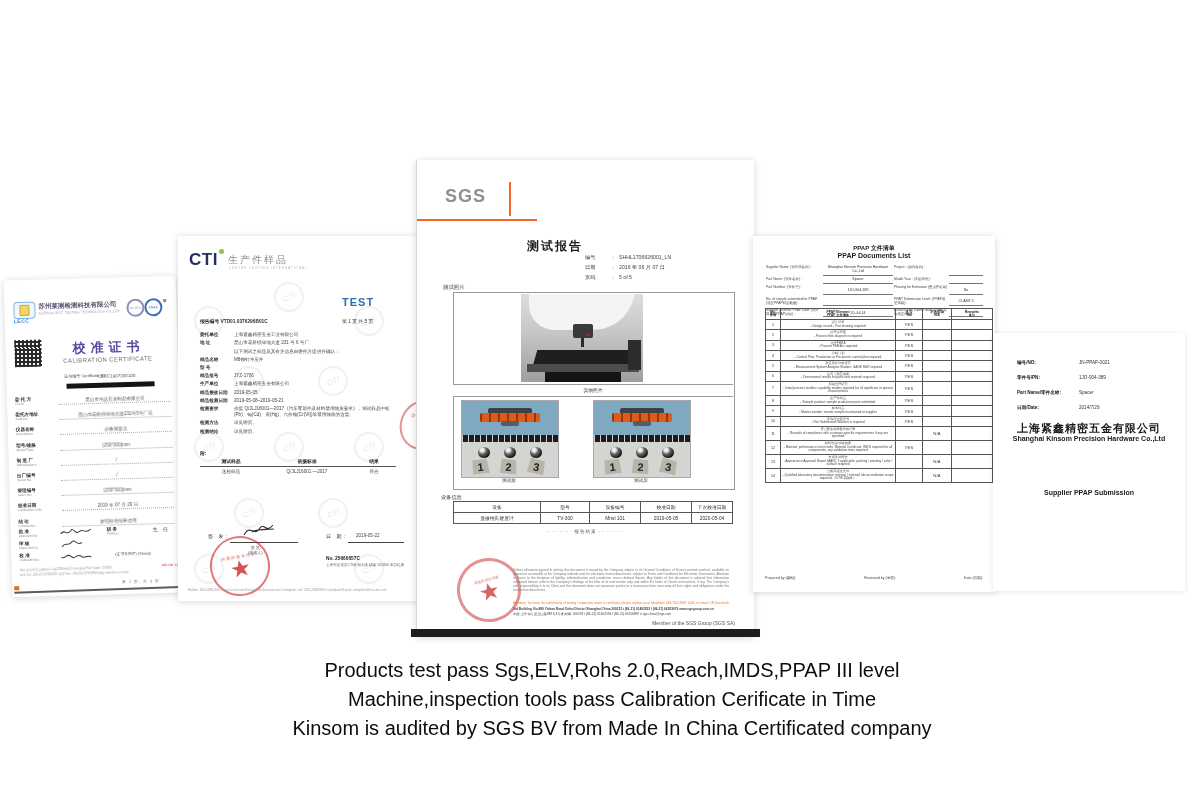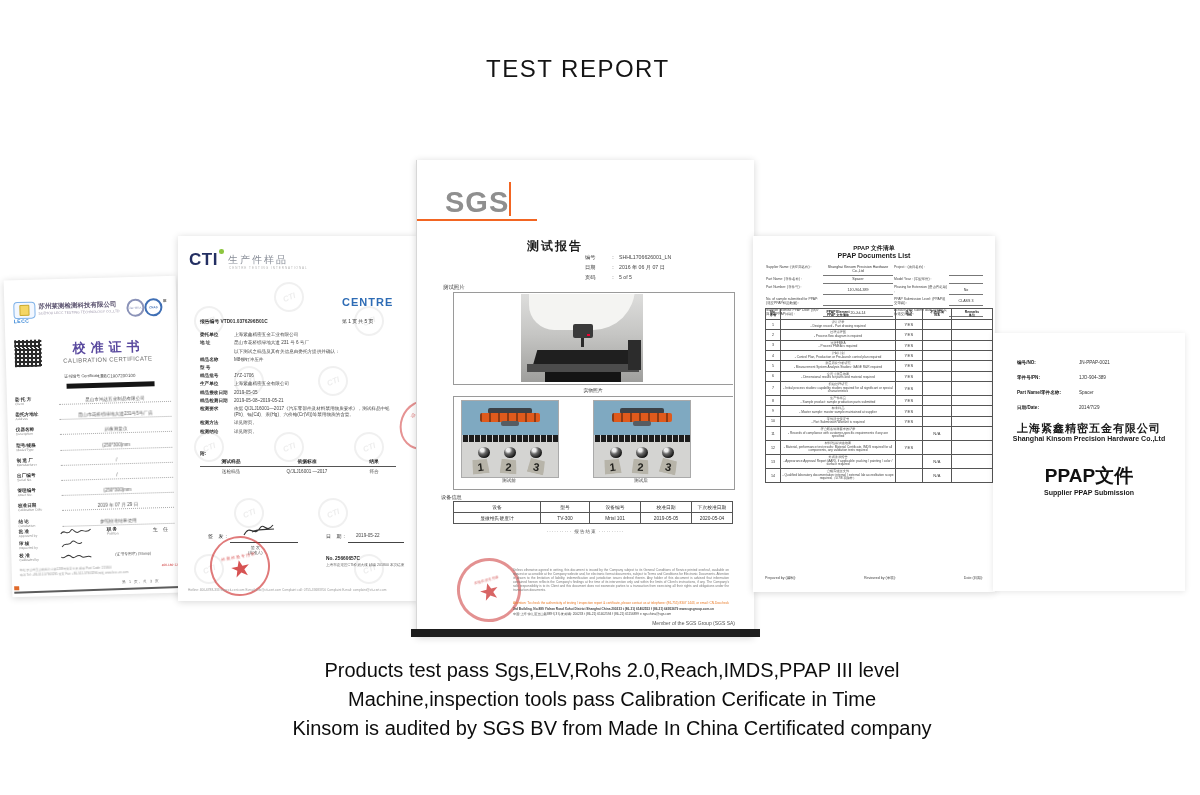--- a/index.html
+++ b/index.html
@@ -98,21 +98,21 @@
       display:flex;flex-direction:column;align-items:center;justify-content:center;transform:rotate(-12deg);}
   #doc2 .seal .ring-txt{font-size:4px;color:rgba(205,40,40,.75);letter-spacing:1px;transform:rotate(2deg);filter:blur(.2px);}
   #doc2 .seal svg{width:20px;height:20px;}
   #doc2 .seal-edge{left:222px;top:164px;width:40px;height:46px;border:2.5px solid rgba(205,40,40,.5);border-radius:50%;
       transform:rotate(20deg);}
   #doc2 .seal-edge i{position:absolute;left:6px;top:14px;font-style:normal;font-size:5px;color:rgba(205,40,40,.6);}
   #doc2 .foot{left:10px;top:352px;width:220px;font-size:3.2px;color:#9a9a9a;white-space:nowrap;overflow:hidden;filter:blur(.2px);}
 
   
   #doc3{left:416px;top:160px;width:337px;height:477px;border-left:1px solid #d7d7d7;}
-  #doc3 .sgs{left:28px;top:26px;font-size:29px;font-weight:900;color:#8f8f8f;letter-spacing:1px;}
+  #doc3 .sgs{left:28px;top:26px;font-size:18px;font-weight:900;color:#8f8f8f;letter-spacing:1px;}
   #doc3 .sgs-v{left:92px;top:22px;width:2px;height:34px;background:#f26522;}
   #doc3 .sgs-h{left:0;top:59px;width:120px;height:1.6px;background:#f26522;}
   #doc3 .t3{left:110px;top:78px;font-size:12px;font-weight:bold;color:#1b1b1b;letter-spacing:2px;}
   #doc3 .meta{left:168px;top:94px;}
   #doc3 .m-row{display:flex;margin-bottom:2.8px;}
   #doc3 .m-lb{width:22px;font-size:5.2px;color:#333;}
   #doc3 .m-c{width:12px;font-size:5.2px;color:#333;text-align:center;}
   #doc3 .m-v{font-size:5.2px;color:#444;filter:blur(.2px);}
   #doc3 .ph-lb{left:26px;top:124px;font-size:5.4px;color:#333;}
   #doc3 .frame{left:36px;top:132px;width:280px;height:196px;border:1px solid #9a9a9a;background:#fff;}
@@ -186,21 +186,20 @@
   #doc5 .co-cn{left:0;top:88px;width:192px;text-align:center;font-size:11px;font-weight:bold;color:#1a1a1a;letter-spacing:1px;}
   #doc5 .co-en{left:0;top:102px;width:192px;text-align:center;font-size:7px;font-weight:bold;color:#1a1a1a;}
   #doc5 .big{left:0;top:130px;width:192px;text-align:center;font-size:19px;font-weight:900;color:#111;}
   #doc5 .sub{left:0;top:156px;width:192px;text-align:center;font-size:7px;font-weight:bold;color:#1a1a1a;}
 </style>
 </head>
 <body>
 
 <div class="canvas">
 
-  <div class="abs page-title">TEST REPORT</div>
 
   <div class="doc" id="doc1">
     <div class="abs hdr-logo">
         <i></i>
       </div>
     <div class="abs lecc-word">LECC</div>
     <div class="abs co-cn">苏州莱测检测科技有限公司</div>
     <div class="abs co-en">SUZHOU LECC TESTING TECHNOLOGY CO.,LTD</div>
     <div class="abs badge badge1">ilac-MRA</div>
     <div class="abs badge badge2">CNAS</div>
@@ -366,21 +365,21 @@
         <span>CTI</span>
       </div>
     <div class="wm">
         <span>CTI</span>
       </div>
 
     <div class="abs cti">CTI</div>
     <div class="abs cti-dot"></div>
     <div class="abs cti-cn">生产件样品</div>
     <div class="abs cti-sub">CENTRE TESTING INTERNATIONAL</div>
-    <div class="abs geely">CENTRE</div>
+    <div class="abs geely">TEST</div>
     <div class="abs rptno">报告编号 VTD01.0376296B01C</div>
     <div class="abs pageinfo">第 1 页 共 5 页</div>
 
     <div class="abs info">
 
         <div class="i-row">
           <span class="i-lb">委托单位</span>
           <span class="i-val">上海紧鑫精密五金工业有限公司</span>
         </div>
 
@@ -828,21 +827,20 @@
     <div class="row5" style="top:57px">
       <span class="lb5">Part Name/零件名称:</span>
       <span class="v5">Spacer</span>
     </div>
     <div class="row5" style="top:72px">
       <span class="lb5">日期/Date:</span>
       <span class="v5">2014/7/29</span>
     </div>
     <div class="abs co-cn">上海紧鑫精密五金有限公司</div>
     <div class="abs co-en">Shanghai Kinsom Precision Hardware Co.,Ltd</div>
-    <div class="abs big">PPAP文件</div>
     <div class="abs sub">Supplier PPAP Submission</div>
   </div>
 
   <div class="abs caption">
     <div>Products test pass Sgs,ELV,Rohs 2.0,Reach,IMDS,PPAP III level</div>
     <div>Machine,inspection tools pass Calibration Cerificate in Time</div>
     <div>Kinsom is audited by SGS BV from Made In China Certificated company</div>
   </div>
 
 </div>

